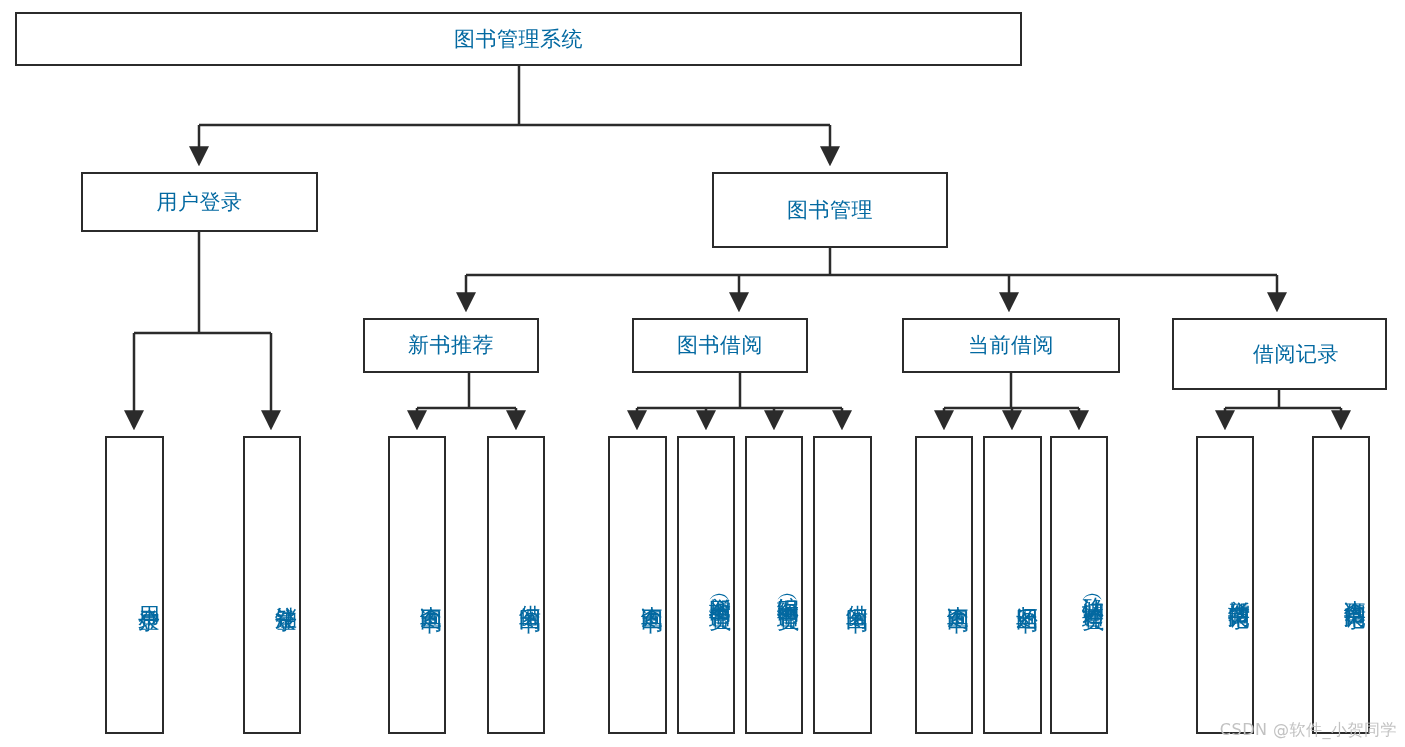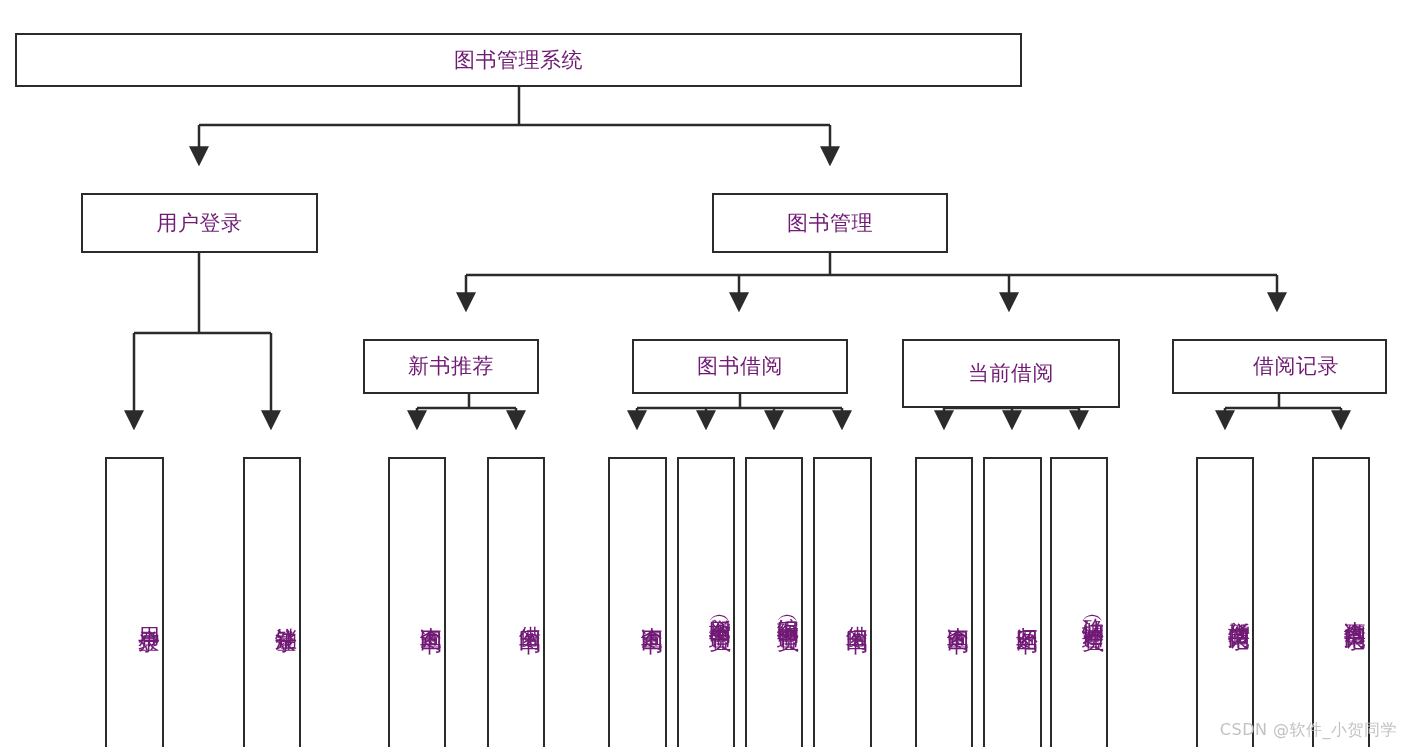--- a/index.html
+++ b/index.html
@@ -24,23 +24,22 @@
     pointer-events: none;
   }
   .node {
     position: absolute;
     box-sizing: border-box;
     border: 2.5px solid #2b2b2b;
     background: #ffffff;
     display: flex;
     align-items: center;
     justify-content: center;
-    color: #701a75;
+    color: #0369a1;
     line-height: 1.16;
-    margin-top: 21px;
   }
   .node.horiz {
     font-size: 21px;
     letter-spacing: 0.5px;
   }
   .node.vert {
     writing-mode: vertical-rl;
     text-orientation: upright;
     font-size: 22px;
     letter-spacing: 2px;
@@ -123,34 +122,34 @@
     </g>
   </svg>
 
   <div class="node horiz" style="left:15px; top:12px; width:1007px; height:54px;">
     <span class="node-label">图书管理系统</span>
   </div>
 
   <div class="node horiz" style="left:81px; top:172px; width:237px; height:60px;">
     <span class="node-label">用户登录</span>
   </div>
-  <div class="node horiz" style="left:712px; top:172px; width:236px; height:60px;">
+  <div class="node horiz" style="left:712px; top:172px; width:236px; height:76px;">
     <span class="node-label">图书管理</span>
   </div>
 
   <div class="node horiz" style="left:363px; top:318px; width:176px; height:55px;">
     <span class="node-label">新书推荐</span>
   </div>
-  <div class="node horiz" style="left:632px; top:318px; width:216px; height:55px;">
+  <div class="node horiz" style="left:632px; top:318px; width:176px; height:55px;">
     <span class="node-label">图书借阅</span>
   </div>
-  <div class="node horiz" style="left:902px; top:318px; width:218px; height:69px;">
+  <div class="node horiz" style="left:902px; top:318px; width:218px; height:55px;">
     <span class="node-label">当前借阅</span>
   </div>
-  <div class="node horiz" style="left:1172px; top:318px; width:215px; height:55px;padding-left:33px;">
+  <div class="node horiz" style="left:1172px; top:318px; width:215px; height:72px;padding-left:33px;">
     <span class="node-label">借阅记录</span>
   </div>
 
   <div class="node vert pad-top" style="left:105px; top:436px; width:59px; height:298px;">
     <span class="node-label">用户登录</span>
   </div>
   <div class="node vert pad-top" style="left:243px; top:436px; width:58px; height:298px;">
     <span class="node-label">注销登录</span>
   </div>
 

